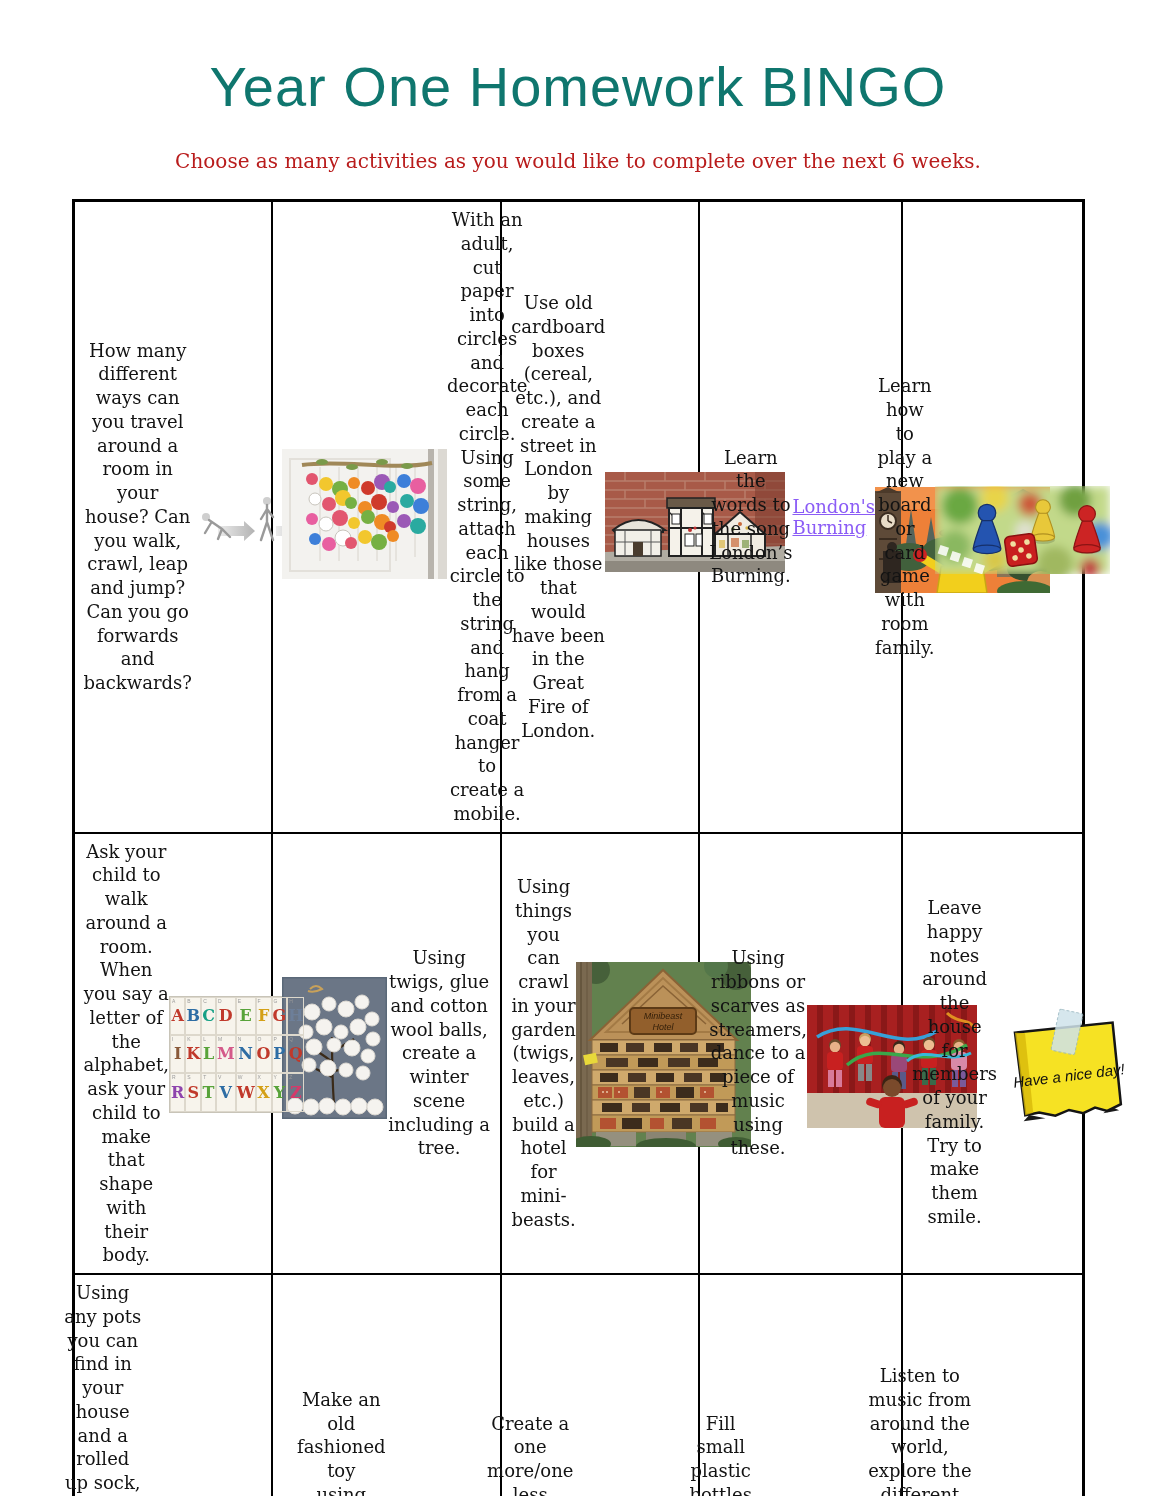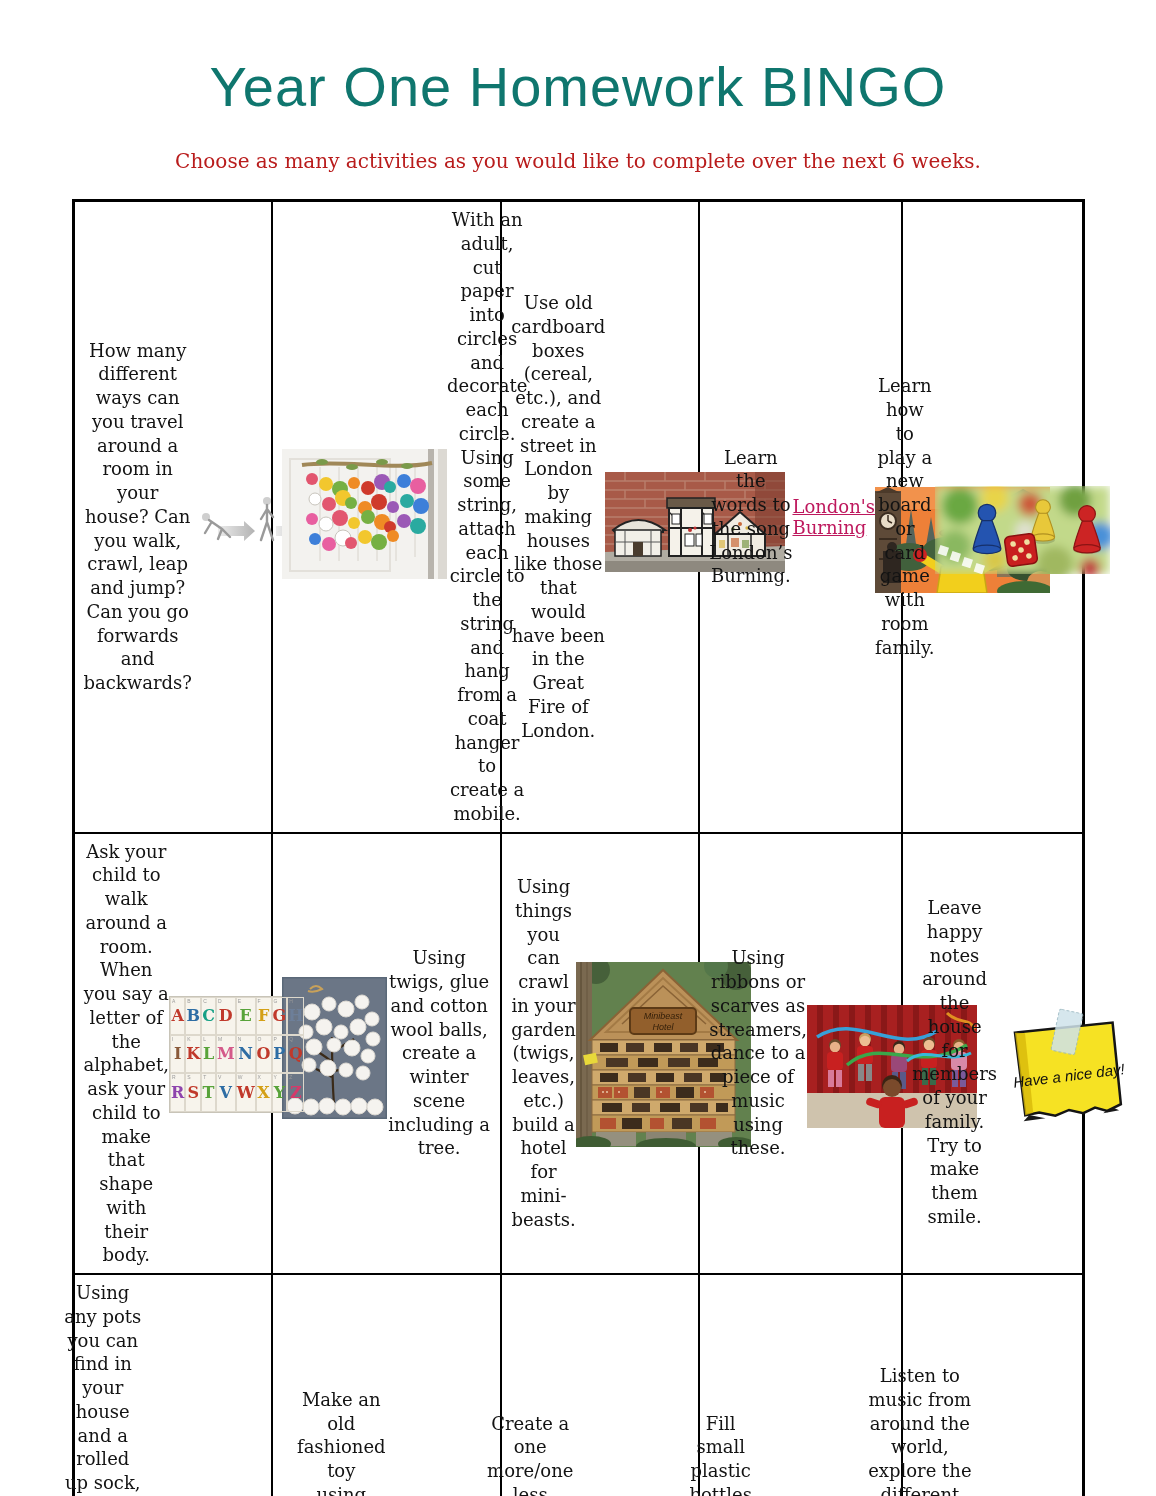--- a/index.html
+++ b/index.html
@@ -203,21 +203,21 @@
                   <circle cx="128" cy="57" r="1.7" fill="#7a9a4a"></circle>
                   <circle cx="142" cy="56" r="1.7" fill="#d8b84a"></circle>
             </g>
           </svg>
         </div>
       </td>
 
       <td>
         <div class="cell v-top">
           <div class="cell-text">Learn the words to the song London’s Burning.</div>
-          <a class="song-link" style="color: #be185d; text-decoration: underline;">London's Burning</a>
+          <a class="song-link" style="color: #8b5cf6; text-decoration: underline;">London's Burning</a>
           <svg class="img" width="175" height="106" viewBox="0 0 175 106" style="margin-top:46px;">
             <rect width="175" height="106" fill="#ee8038"></rect>
             <rect width="175" height="22" fill="#f49a55" opacity="0.7"></rect>
             <polygon points="30,64 36,22 42,64 50,64 56,30 62,64 70,64 75,26 80,64" fill="#55645c"></polygon>
             <polygon points="80,66 88,34 96,66 102,66 108,40 114,66" fill="#6a7a70"></polygon>
             <rect x="0" y="4" width="26" height="102" fill="#5e4a38"></rect>
             <polygon points="0,6 26,6 13,0" fill="#4c3a2a"></polygon>
             <circle cx="13" cy="34" r="8" fill="#e8dcc8" stroke="#3a2c20" stroke-width="2"></circle>
             <line x1="13" y1="34" x2="13" y2="28" stroke="#3a2c20" stroke-width="1.5"></line>
             <line x1="13" y1="34" x2="17" y2="36" stroke="#3a2c20" stroke-width="1.5"></line>

